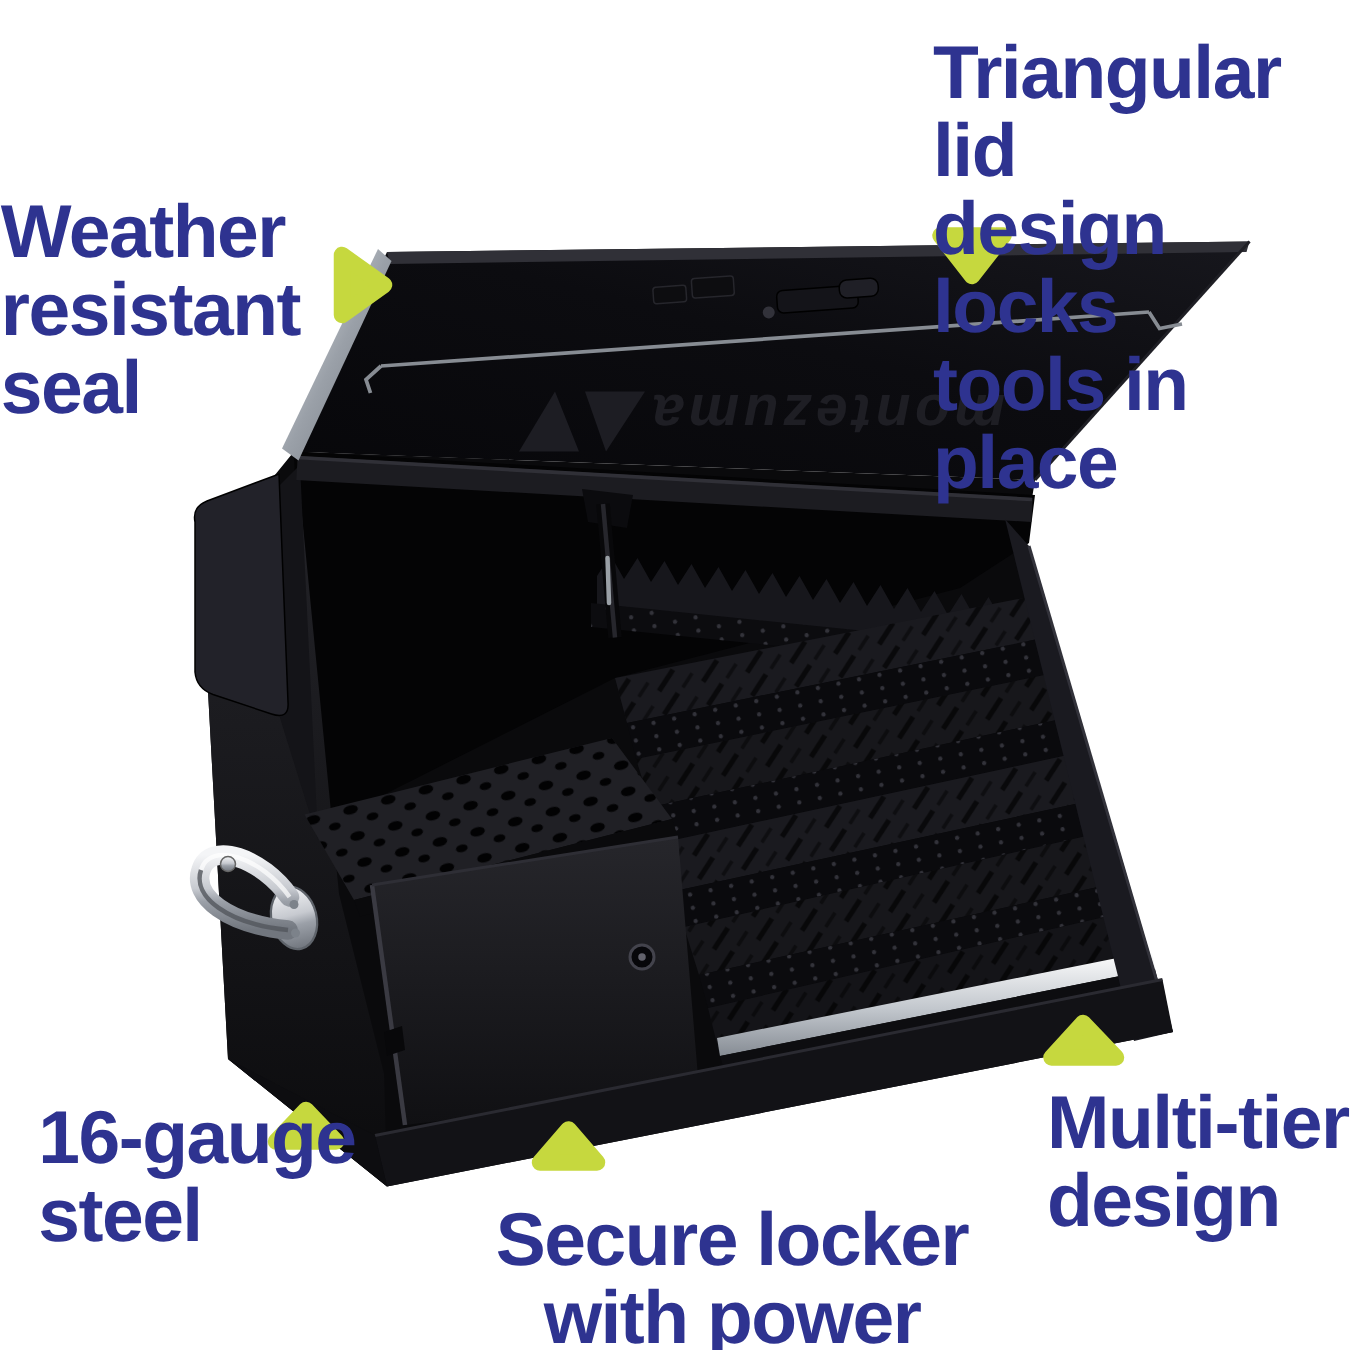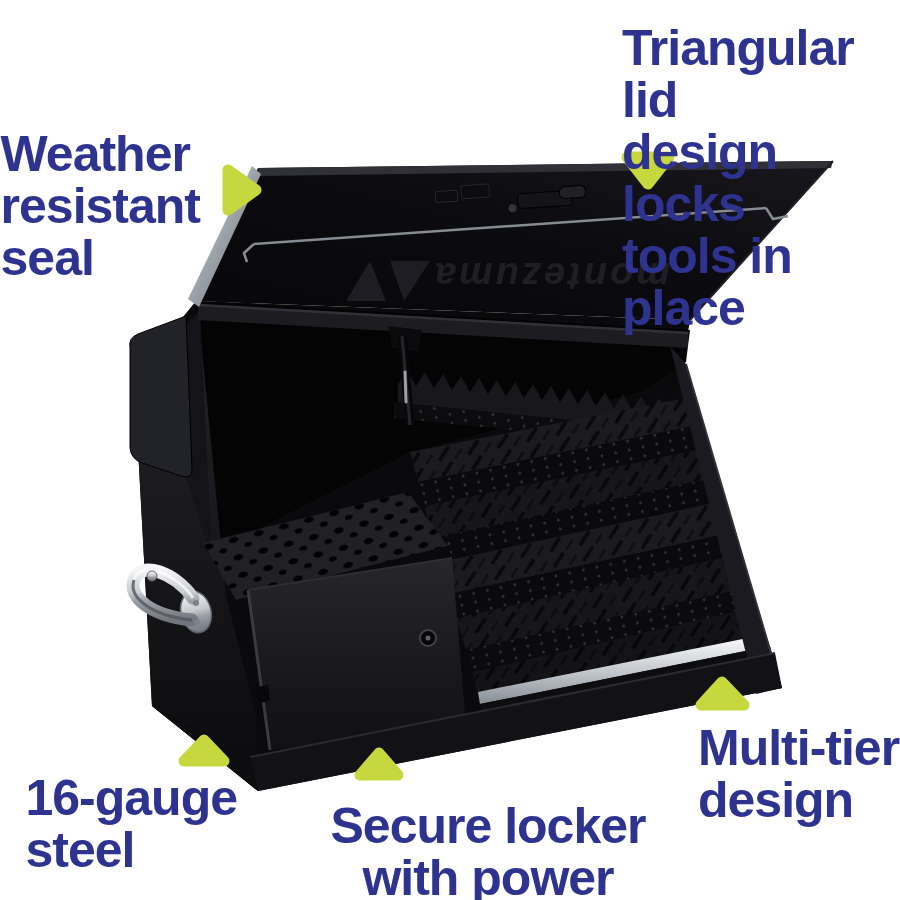--- a/index.html
+++ b/index.html
@@ -197,21 +197,21 @@
   </svg>
 
   <div class="callout align-right" style="right:700px;top:128px;">Weather
 resistant
 seal</div>
 
   <div class="callout align-left" style="left:622px;top:22px;">Triangular lid
 design locks
 tools in place</div>
 
-  <div class="callout align-right" style="right:663px;top:772px;">16-gauge
+  <div class="callout align-right" style="right:663px;top:732px;">16-gauge
 steel</div>
 
   <div class="callout align-center" style="left:330px;top:800px;width:316px;">Secure locker
 with power bar</div>
 
   <div class="callout align-left" style="left:698px;top:722px;">Multi-tier
 design</div>
 </div>
 
 </body></html>

